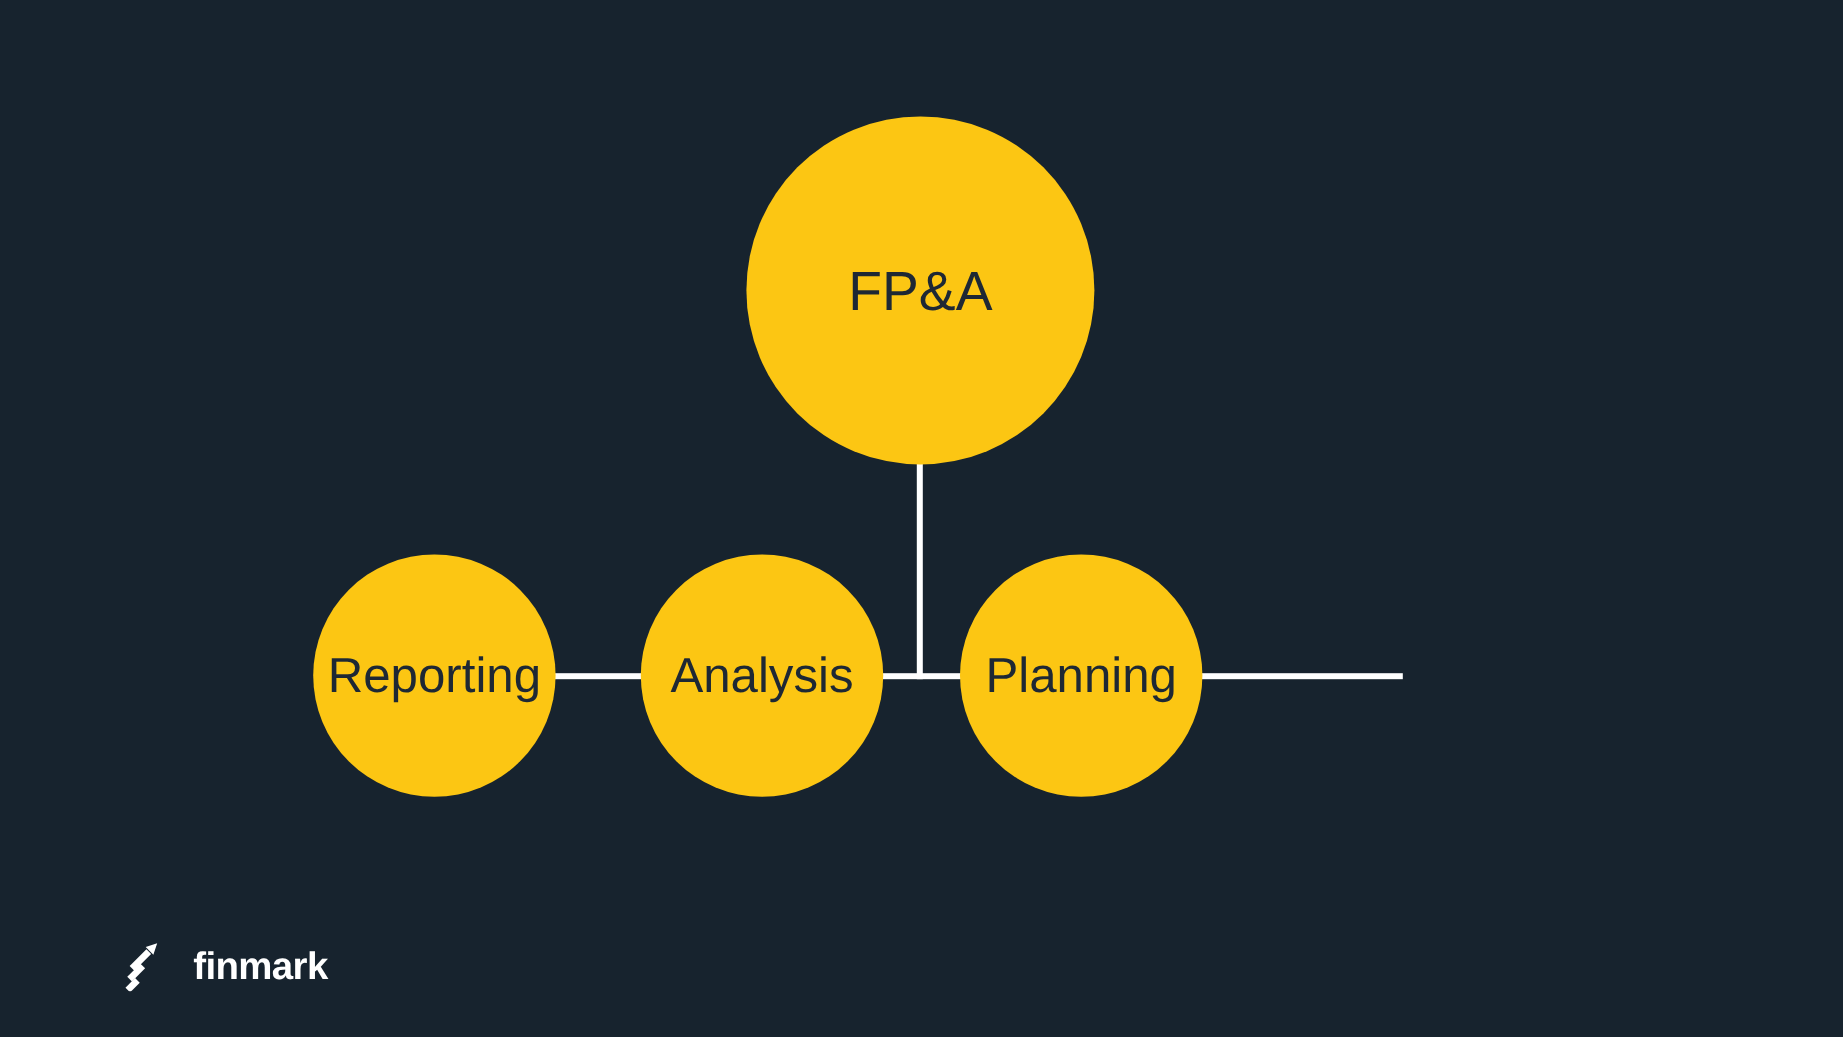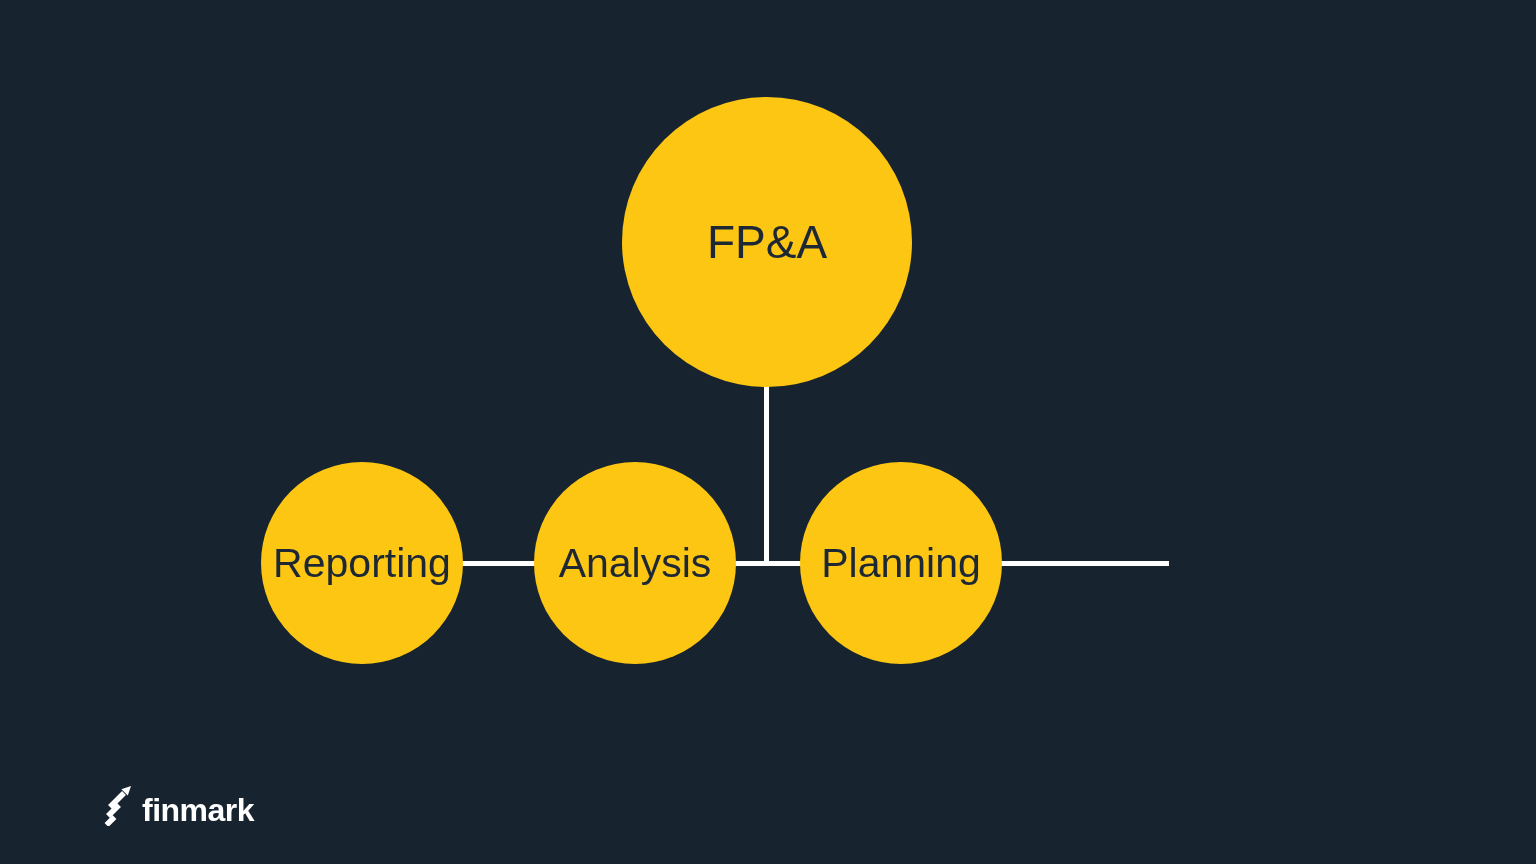--- a/index.html
+++ b/index.html
@@ -46,22 +46,22 @@
     font-size:41px;
   }
   .node-reporting{left:261px;}
   .node-analysis{left:534px;}
   .node-planning{left:800px;}
   .node-forecasting{left:1068px;}
   .logo{
     position:absolute;
     left:104px; top:784px;
     display:flex;
-    align-items:flex-end;
-    gap:8px;
+    align-items:center;
+    gap:27px;
     color:var(--logo-text,#ffffff);
     z-index:2;
   }
   .logo-icon{display:block;}
   .logo-text{
     font-size:32px;
     font-weight:700;
     letter-spacing:-0.5px;
     line-height:1;
   }

